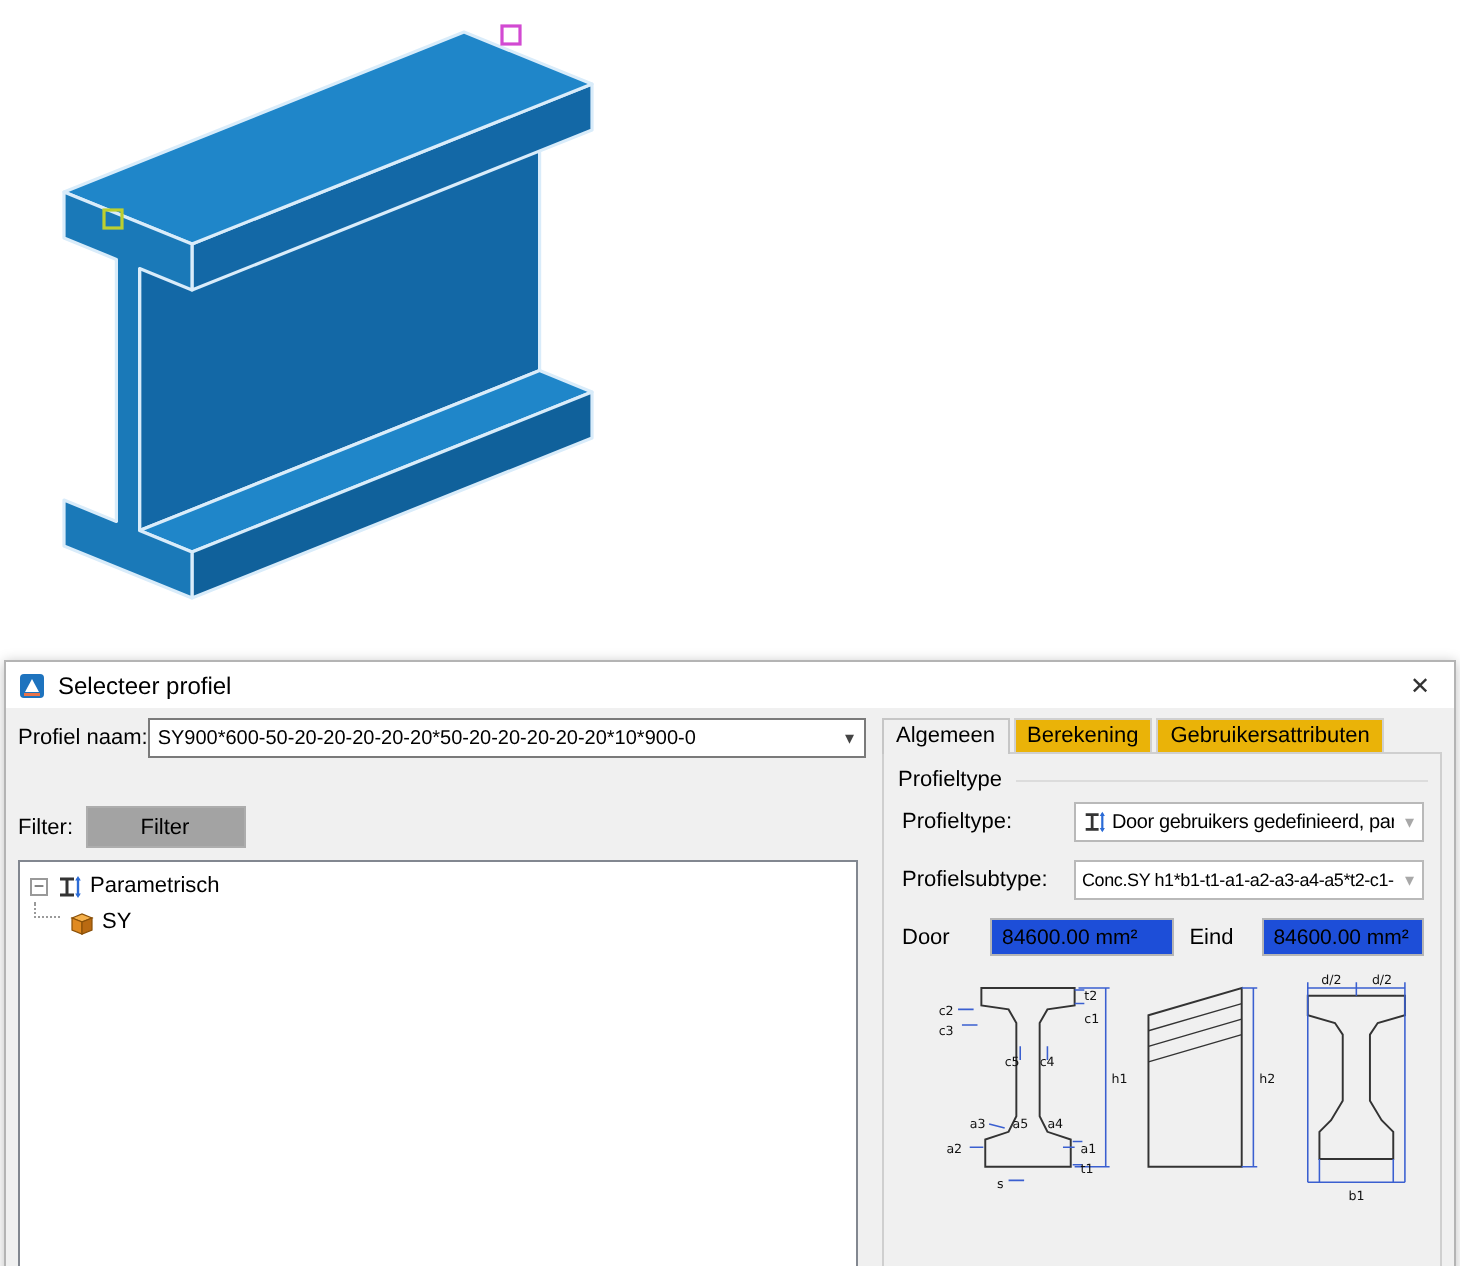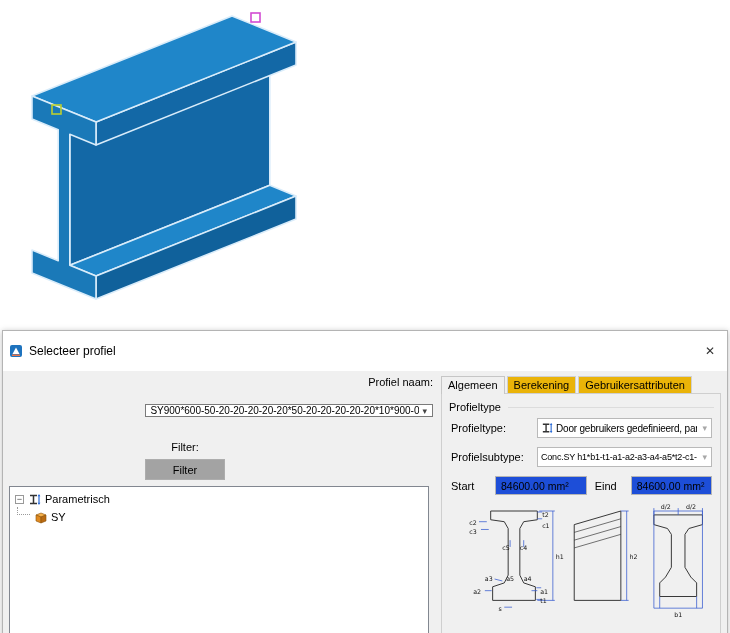--- a/index.html
+++ b/index.html
@@ -17,43 +17,43 @@
   .beam-face { stroke:#d9ecfa; stroke-width:1.6; stroke-linejoin:round; }
 
   
   .dialog {
     position:absolute; left:2px; top:330px; width:726px; height:330px;
     background:#f0f0f0; border:1px solid #b4b4b4;
     box-shadow:0 1px 6px rgba(0,0,0,.25);
     display:flex; flex-direction:column;
   }
   .titlebar {
-    height:40px; background:#ffffff; display:flex; align-items:center;
+    height:23px; background:#ffffff; display:flex; align-items:center;
     padding:0 0 0 6px; gap:6px; flex-shrink:0;
   }
   .titlebar .title { font-size:12px; }
   .close-btn {
     margin-left:auto; width:34px; height:23px; display:flex;
     align-items:center; justify-content:center; font-size:12px; color:#333;
     cursor:default;
   }
 
   .dialog-body { flex:1; display:flex; padding:5px 6px 0 6px; gap:8px; overflow:hidden; }
 
   
   .left-col { width:424px; display:flex; flex-direction:column; flex-shrink:0; }
-  .name-row { display:flex; align-items:flex-end; gap:16px;flex-direction:column; }
+  .name-row { display:flex; align-items:center; gap:0; }
   .combo {
     flex:1; height:20px; background:#fff; border:1px solid #7a7a7a;
     display:flex; align-items:center; padding:0 2px 0 4px; overflow:hidden;
   }
   .combo .combo-text { flex:1; white-space:nowrap; overflow:hidden; font-size:10px; }
   .combo .chev { color:#444; font-size:9px; padding:0 3px; flex-shrink:0; }
 
-  .filter-row { margin-top:24px; display:flex; align-items:center; gap:6px; width:352px;flex-direction:column; }
+  .filter-row { margin-top:24px; display:flex; align-items:center; gap:6px; width:352px; }
   .filter-row input {
     flex:1; height:19px; border:1px solid #7a7a7a; font-family:inherit;
     font-size:11px; padding:0 3px; outline:none;
   }
   .filter-row button {
     width:80px; height:21px; background:#a3a3a3; border:1px solid #adadad;
     font-family:inherit; font-size:11px;
   }
 
   .tree {
@@ -210,21 +210,21 @@
         <div class="form-row">
           <span class="form-label">Profielsubtype:</span>
           <div class="r-combo">
             <span class="combo-text">Conc.SY h1*b1-t1-a1-a2-a3-a4-a5*t2-c1-c2-c3-c4-c5*s*h2-[d]</span>
             <span class="chev">▾</span>
           </div>
         </div>
 
 
         <div class="area-row">
-          <span class="lbl-start">Start</span>
+          <span class="lbl-start">Door</span>
           <div class="field start">84600.00 mm²</div>
           <span class="lbl-eind">Eind</span>
           <div class="field eind">84600.00 mm²</div>
         </div>
 
 
         <div class="diagram-wrap">
           <svg class="diagram-svg" viewBox="0 0 280 122" width="272" height="119">
 
             <path class="prof" d="M46,8 L94,8 L94,17 L80,19 L76,26 L76,74 L80,82 L92,86 L92,100 L48,100 L48,86 L60,82 L64,74 L64,26 L60,19 L46,17 Z"></path>

